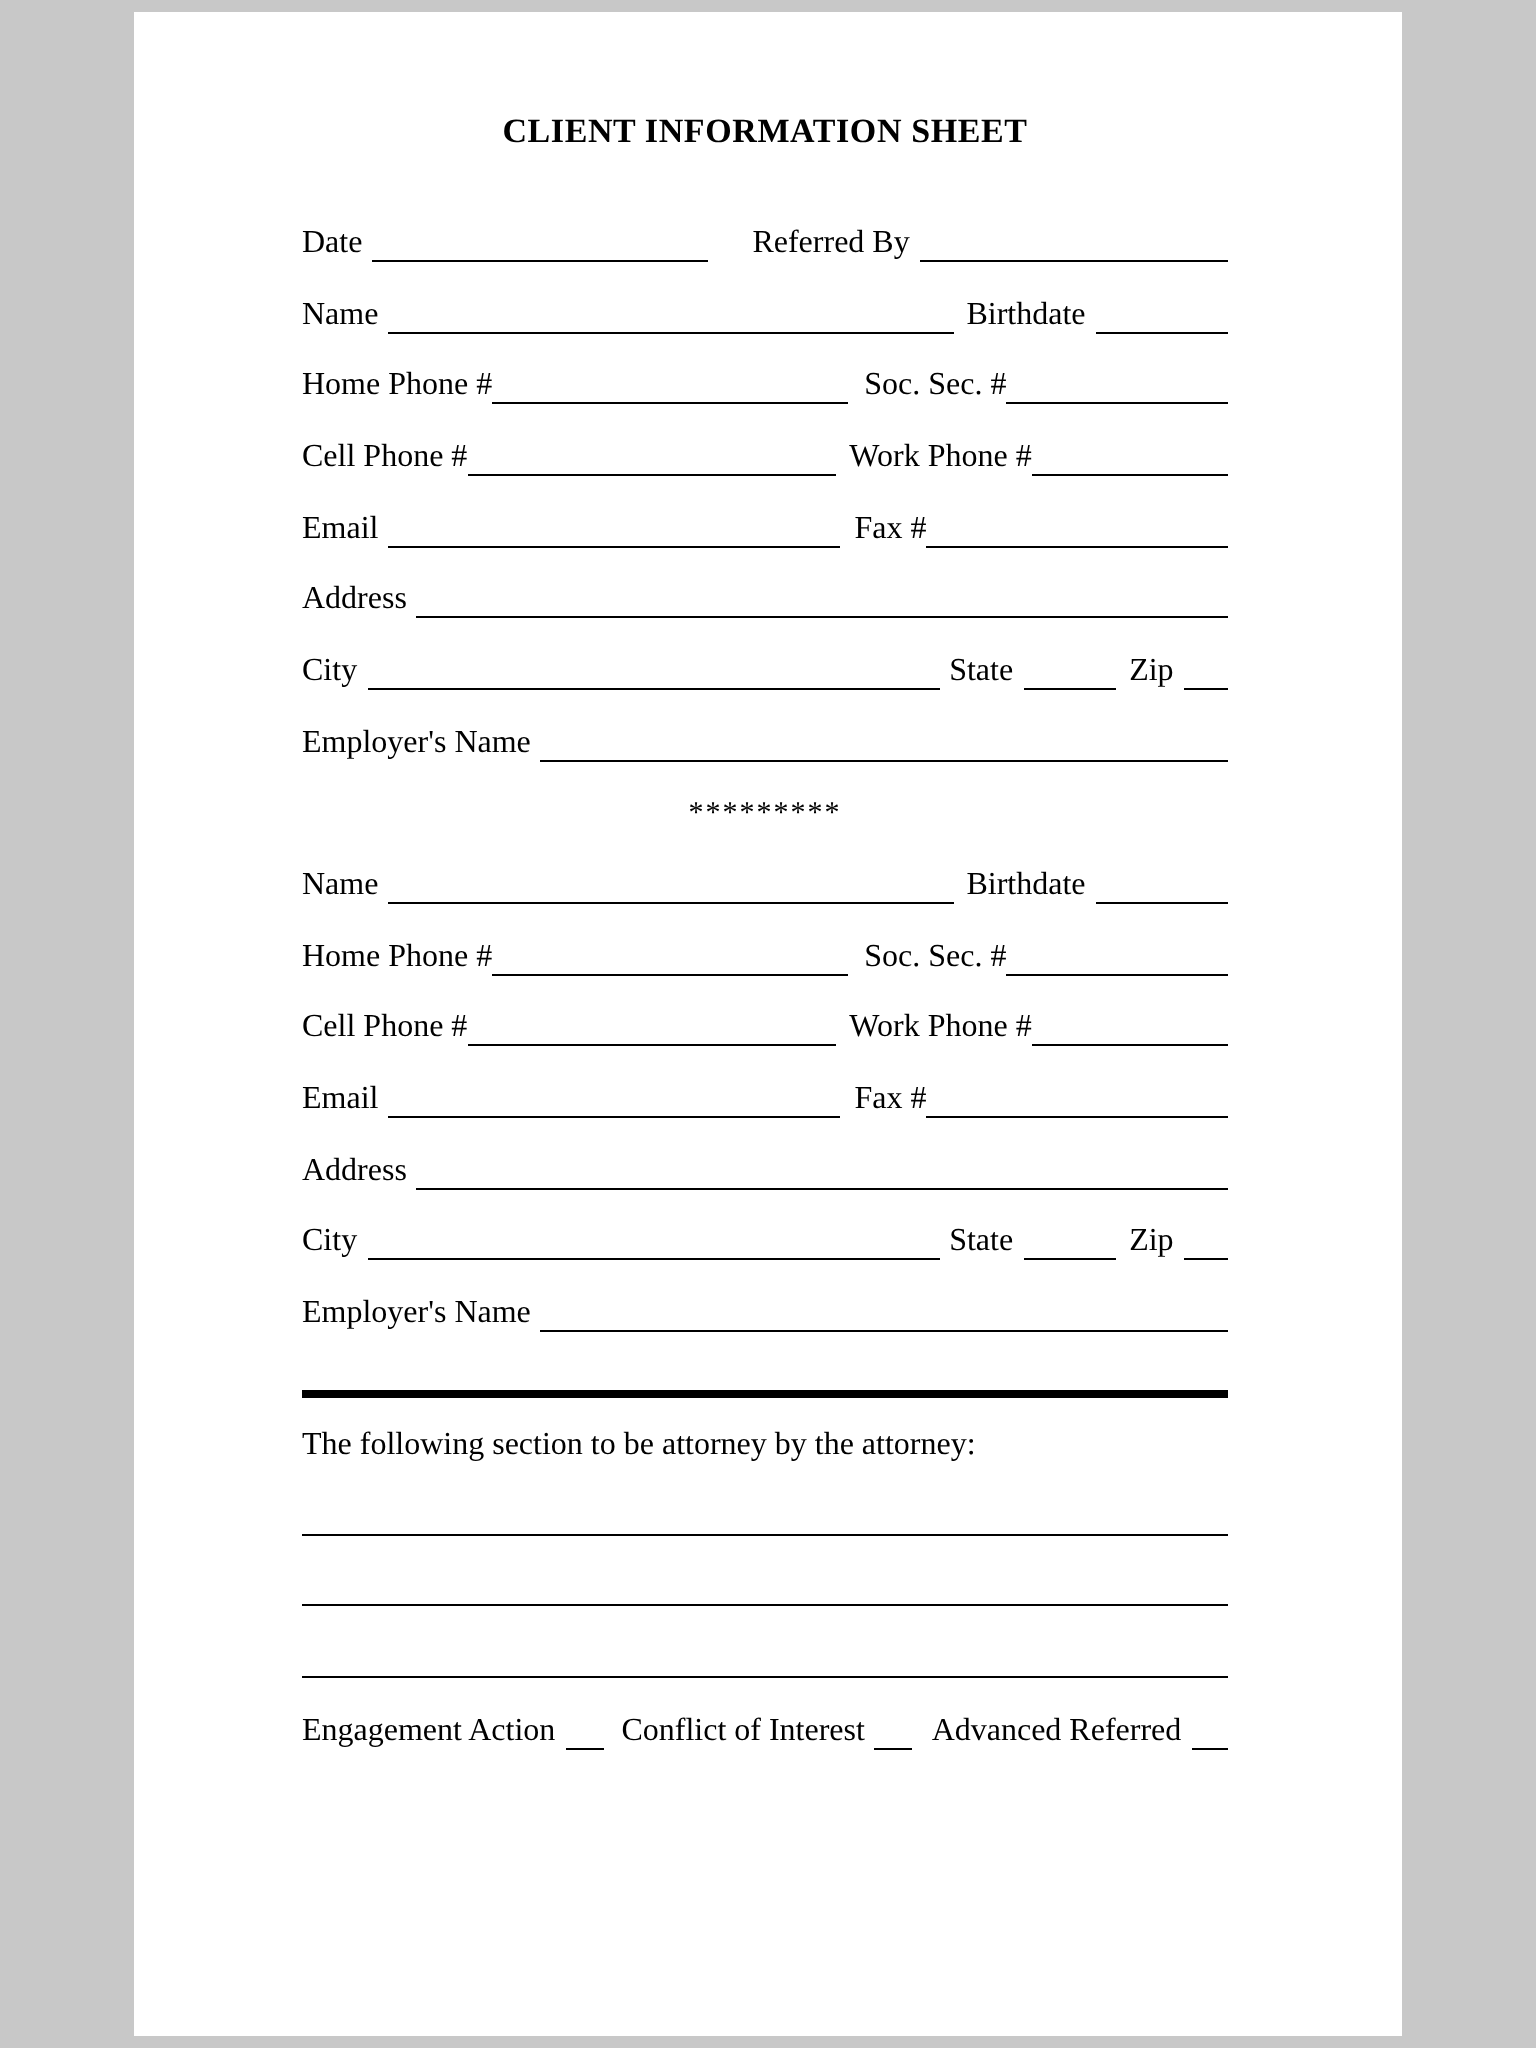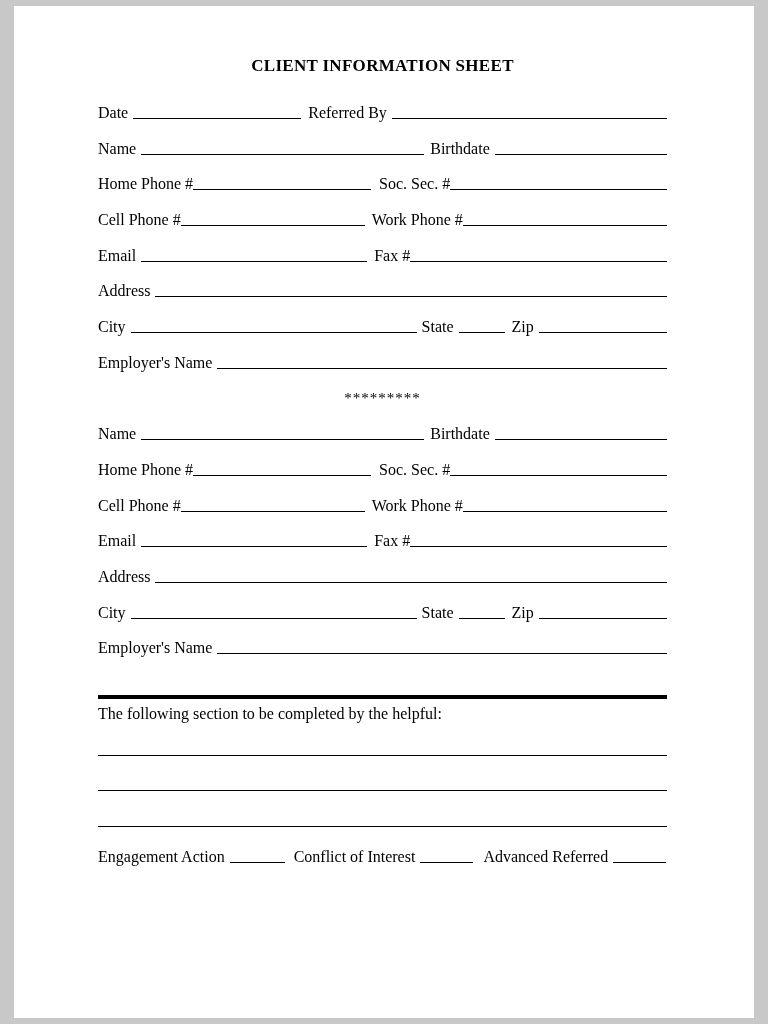--- a/index.html
+++ b/index.html
@@ -3,37 +3,37 @@
 <meta charset="utf-8">
 <style>
   * { margin: 0; padding: 0; box-sizing: border-box; }
   html, body { background: #c8c8c8; }
   body {
     font-family: "Liberation Serif", serif;
     color: #000;
     width: 768px;
   }
   .page {
-    width: 740px;
+    width: 634px;
     min-height: 1012px;
     margin: 6px auto;
     background: #ffffff;
     padding: 50px 87px 30px 84px;
   }
   .title {
     font-size: 17px;
     font-weight: bold;
     text-align: center;
     letter-spacing: 0.3px;
     margin-bottom: 28px;
     font-family: "Liberation Serif", serif;
   }
   .row {
     display: flex;
-    align-items: flex-start;
+    align-items: center;
     height: 35.7px;
     font-size: 16px;
   }
   .lbl { white-space: nowrap; }
   .b {
     border-bottom: 1px solid #000;
     height: 12px;
     transform: translateY(3px);
   }
   .g { flex: 1 1 auto; }
@@ -51,21 +51,21 @@
 </head>
 <body>
 
 <div class="page">
 
   <h1 class="title">CLIENT INFORMATION SHEET</h1>
 
   <div class="row">
     <span class="lbl">Date</span>
     <span class="b" style="width:168px;margin-left:5px"></span>
-    <span class="lbl" style="margin-left:7px">Referred By</span>
+    <span class="lbl" style="margin-left:22px">Referred By</span>
     <span class="b g" style="margin-left:5px"></span>
   </div>
 
 
   <div class="row">
     <span class="lbl">Name</span>
     <span class="b" style="width:283px;margin-left:5px"></span>
     <span class="lbl" style="margin-left:6px">Birthdate</span>
     <span class="b g" style="margin-left:5px"></span>
   </div>
@@ -157,21 +157,21 @@
   </div>
 
   <div class="row">
     <span class="lbl">Employer's Name</span>
     <span class="b g" style="margin-left:5px"></span>
   </div>
 
   <div class="divider"></div>
 
   <div class="row">
-    <span class="lbl">The following section to be completed by the helpful:</span>
+    <span class="lbl">The following section to be attorney by the attorney:</span>
   </div>
 
 
   <div class="row">
     <span class="b g"></span>
   </div>
 
   <div class="row">
     <span class="b g"></span>
   </div>

